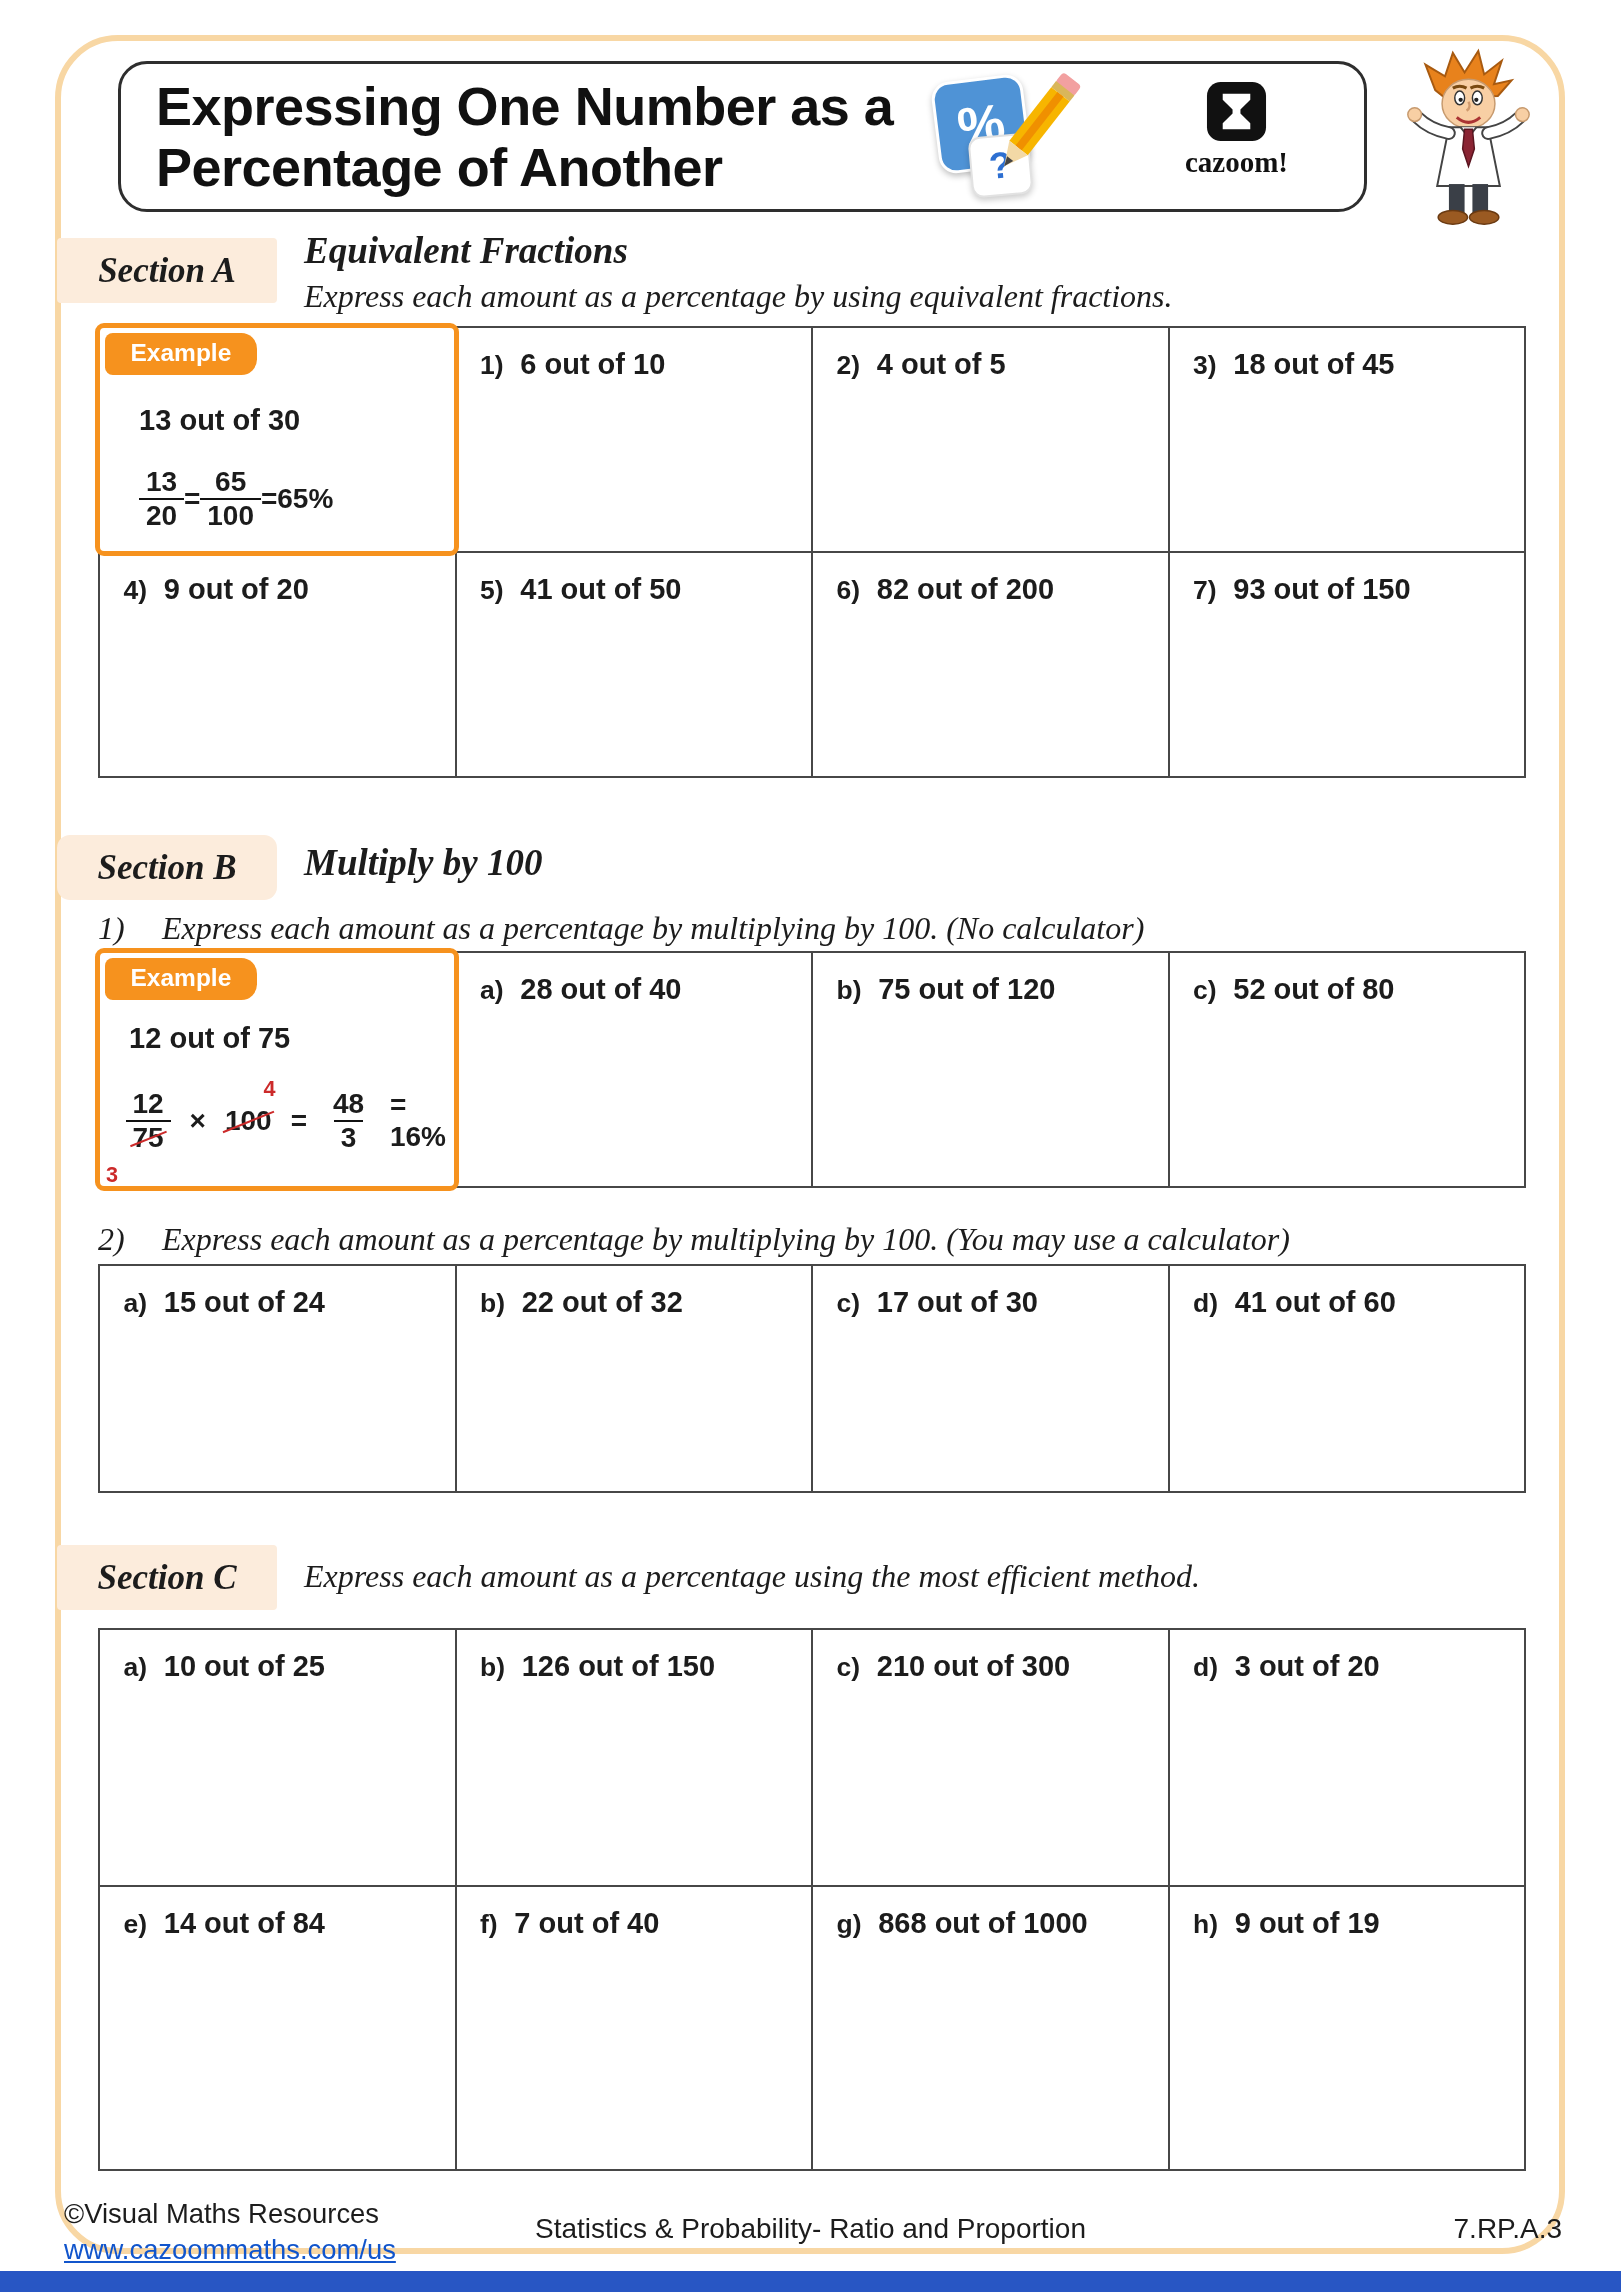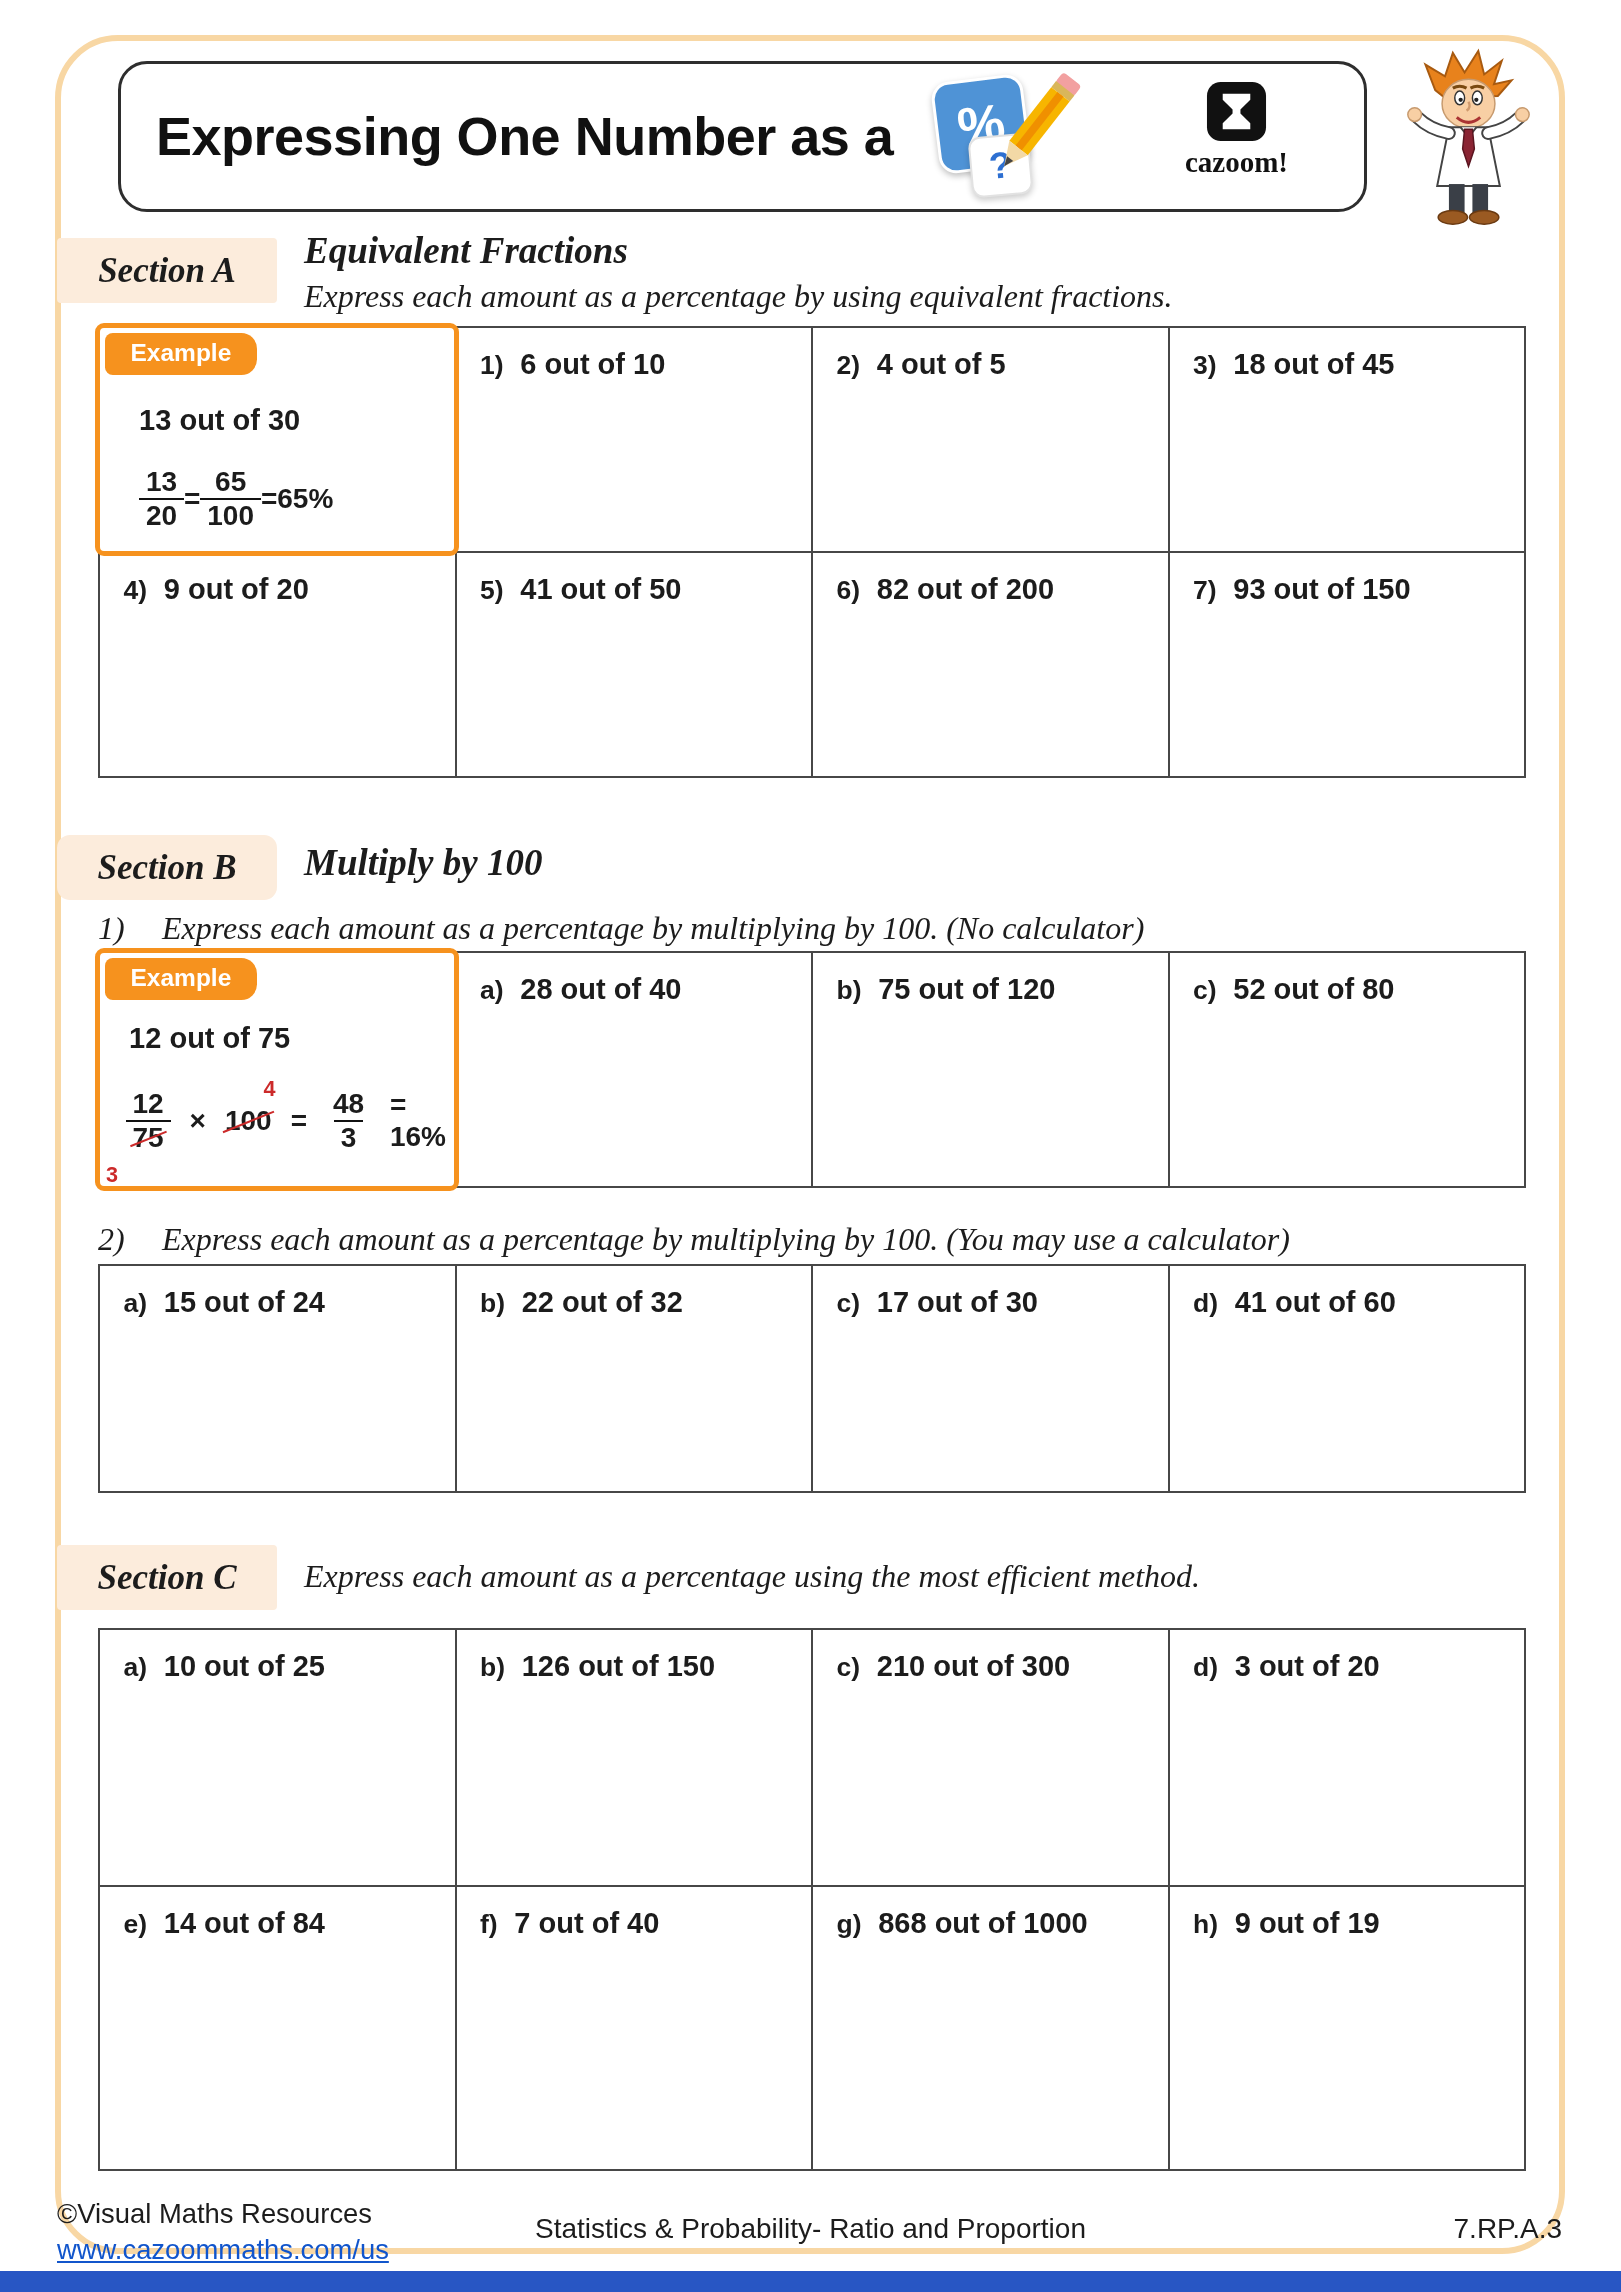--- a/index.html
+++ b/index.html
@@ -87,34 +87,35 @@
   .cancel{position:relative;display:inline-block;}
   .cancel::after{
     content:"";position:absolute;left:-3.9px;right:-3.9px;top:48%;
     border-top:2.9px solid #cc2a2a;transform:rotate(-22deg);
   }
   .red{position:absolute;color:#cc2a2a;font-size:21.6px;font-weight:700;}
   .red-above{top:-29px;right:-3.9px;}
   .red-below{left:-19.6px;bottom:-33px;}
   .times-wrap{position:relative;display:inline-block;}
   
-  .foot-left{position:absolute;left:57px;top:2196px;font-size:27.4px;line-height:1.3;}
+  .foot-left{position:absolute;left:64px;top:2196px;font-size:27.4px;line-height:1.3;}
   .foot-link{color:#1155cc;text-decoration:underline;cursor:pointer;}
   .foot-center{position:absolute;left:0;right:0;top:2213px;text-align:center;font-size:28px;}
   .foot-right{position:absolute;right:59px;top:2213px;font-size:28px;}
   .bottom-bar{position:absolute;left:0;right:0;bottom:0;height:21.6px;background:#2856c4;}
 </style>
 </head>
 <body>
 
 <div class="frame"></div>
 
 <div class="title-box">
   <div class="title">
     <div>Expressing One Number as a</div>
+    <div>Percentage of Another</div>
   </div>
   <div class="icon-cluster">
     <div class="percent-card">
       <span>%</span>
     </div>
     <div class="question-card">
       <span>?</span>
     </div>
     <svg class="pencil" width="35" height="118" viewBox="0 0 36 120">
       <rect x="6" y="0" width="24" height="14" rx="4" fill="#f2a0a0"></rect>

